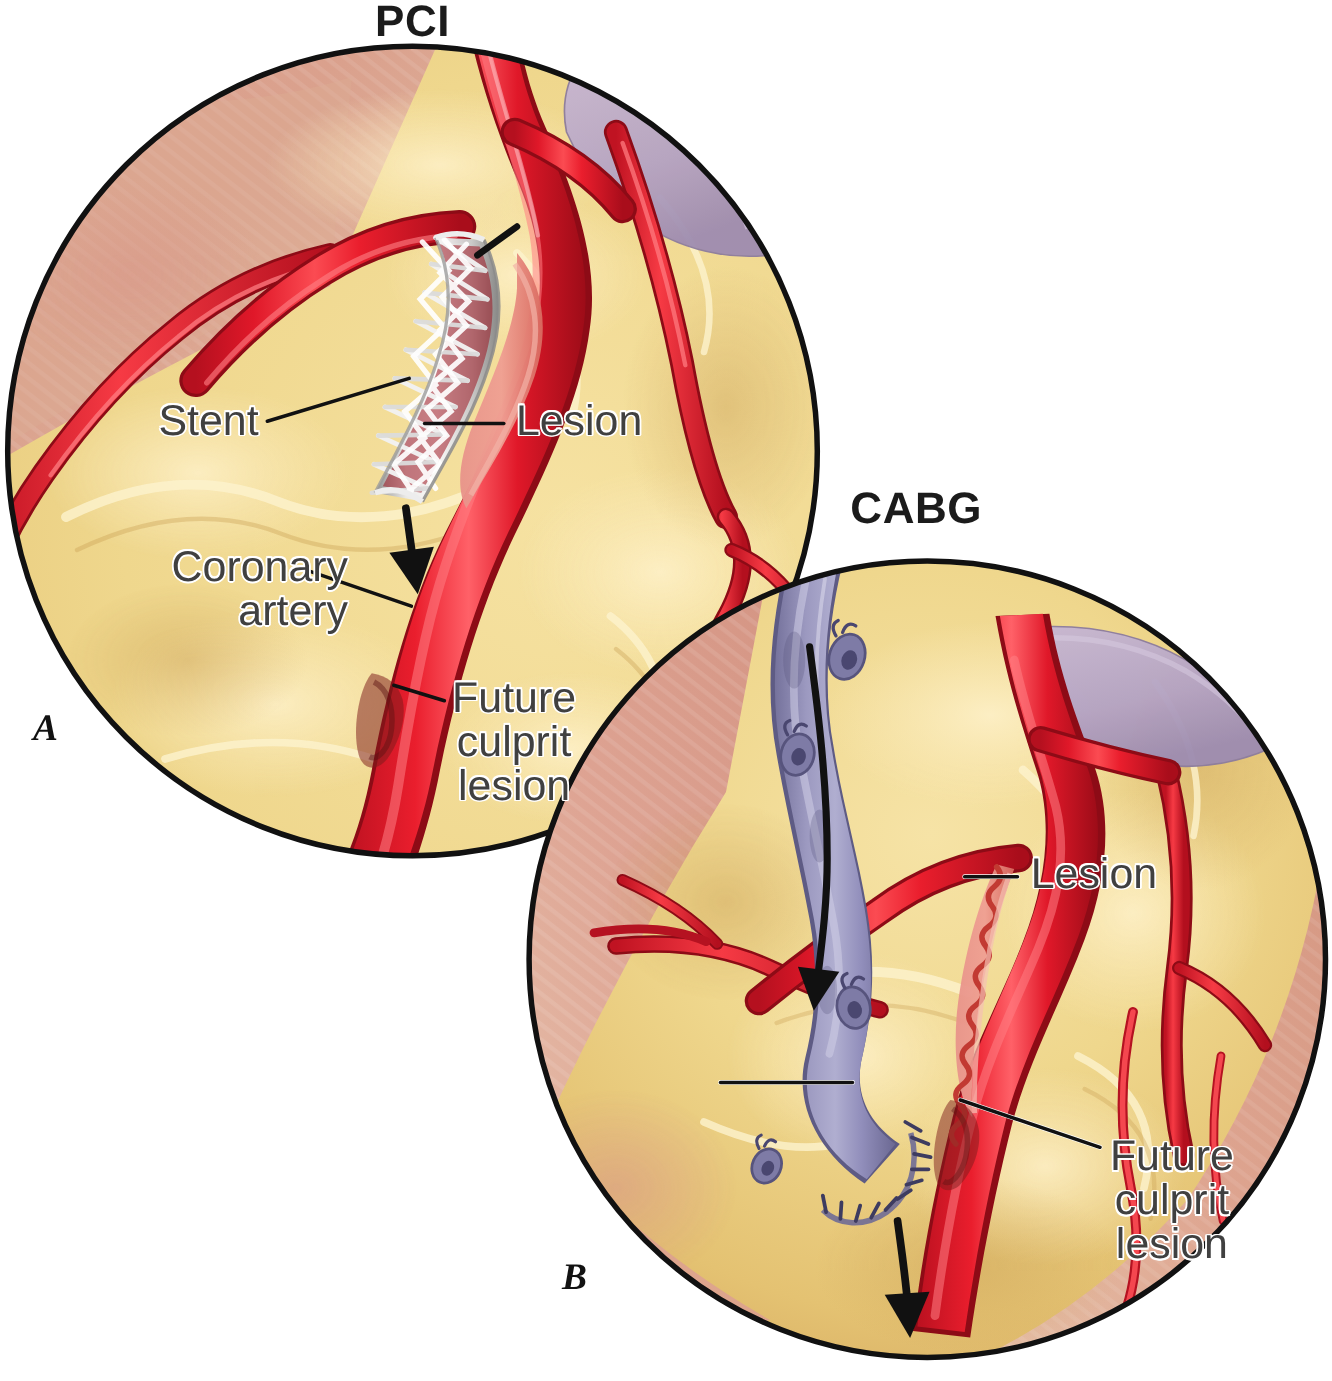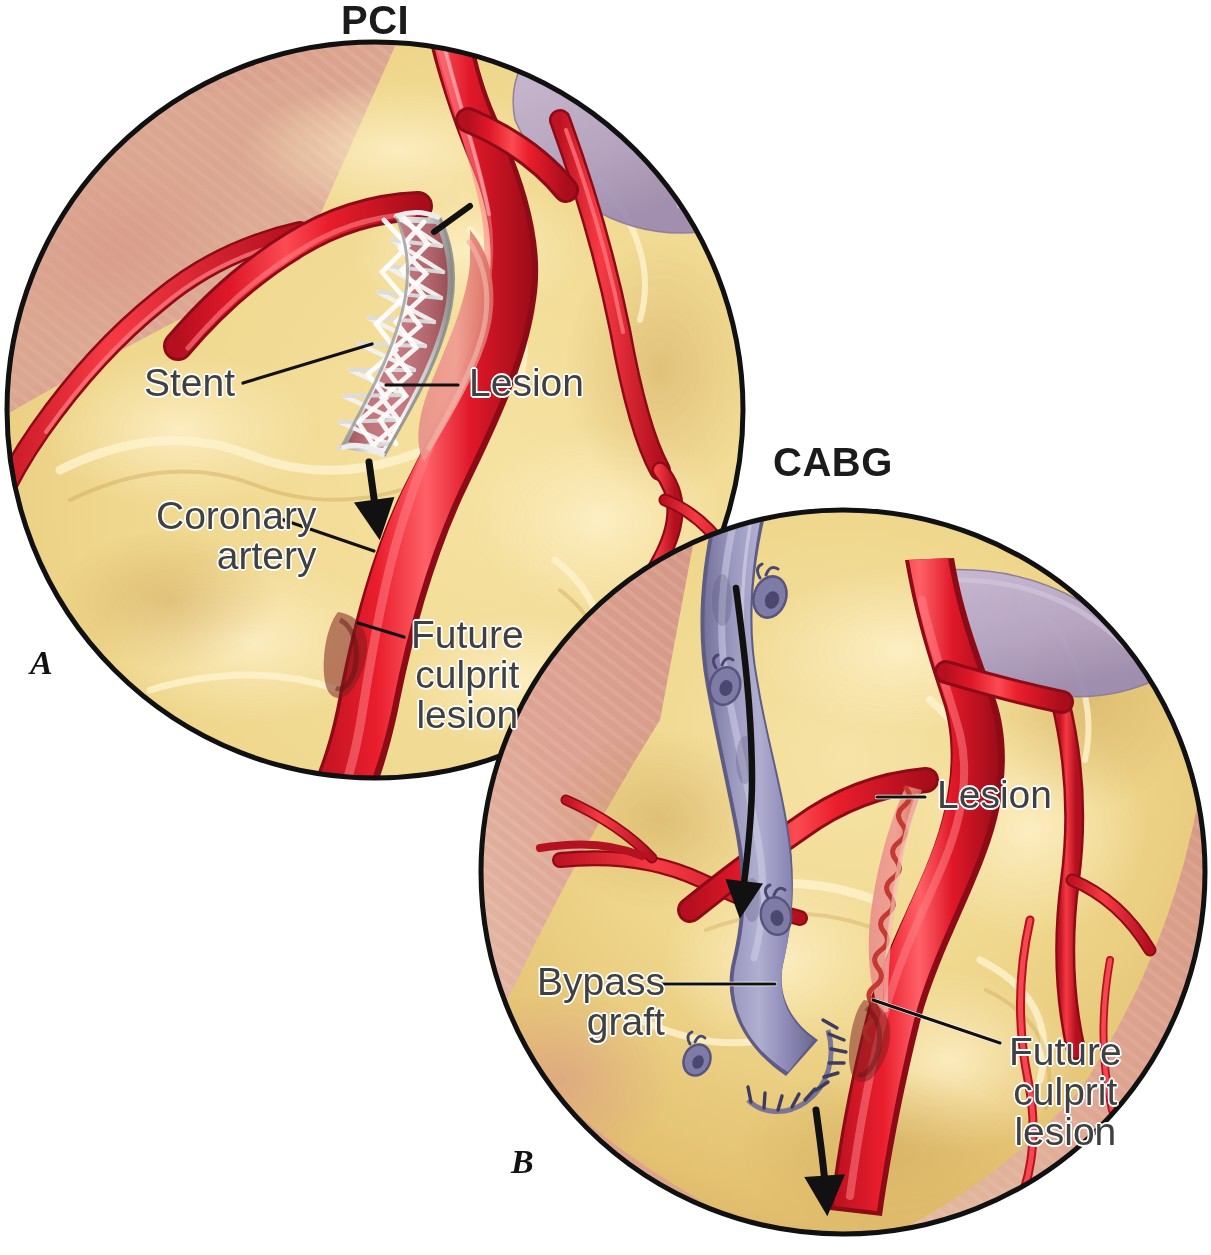--- a/index.html
+++ b/index.html
@@ -534,19 +534,17 @@
 
   <div class="callout right" id="lbl-stent">Stent</div>
   <div class="callout left" id="lbl-lesion-a">Lesion</div>
   <div class="callout right" id="lbl-coronary">Coronary
 artery</div>
   <div class="callout left" id="lbl-future-a">Future
 culprit
 lesion</div>
 
   <div class="callout left" id="lbl-lesion-b">Lesion</div>
-  <div class="callout right" id="lbl-bypass">Bypass
-graft</div>
   <div class="callout left" id="lbl-future-b">Future
 culprit
 lesion</div>
 
 </div>
 
 </body></html>

